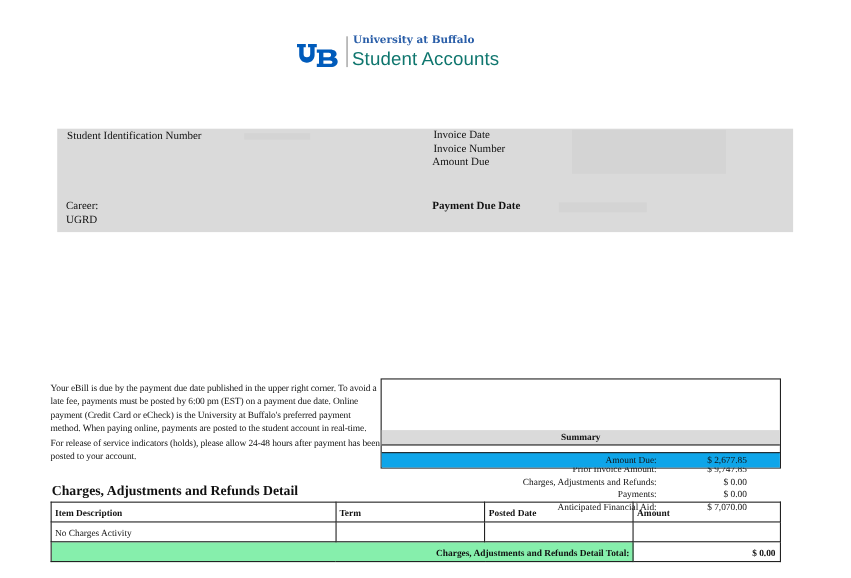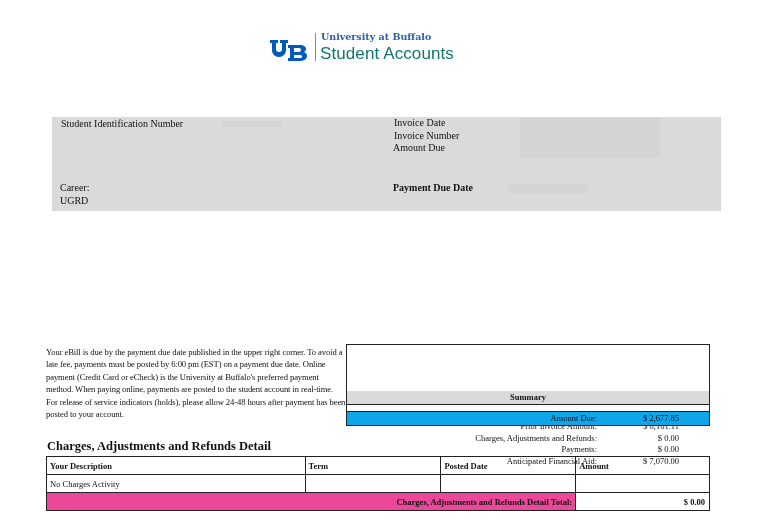--- a/index.html
+++ b/index.html
@@ -31,21 +31,21 @@
   .srow .v { width: 82px; text-align: right; }
   .summary-foot { position: absolute; left: 0; right: 0; bottom: 0; height: 13px; background: #0ea5e9; border-top: 1.5px solid #222; display: flex; font-weight: normal; font-size: 8.5px; line-height: 13px; }
   .summary-foot .k { width: 250px; text-align: right; }
   .summary-foot .v { width: 82px; text-align: right; }
 
   
   .detail-title { position: absolute; left: 47px; top: 439px; font-weight: bold; font-size: 12.5px; }
   .detail-table { position: absolute; left: 46px; top: 456px; width: 664px; border-collapse: collapse; font-size: 8.5px; }
   .detail-table td, .detail-table th { border: 1.5px solid #222; padding: 0 3px; height: 17px; text-align: left; vertical-align: middle; }
   .detail-table th { font-weight: bold; }
-  .detail-table .gray { background: #ec4899; }
+  .detail-table .gray { background: #86efac; }
   .detail-table .total-label { text-align: right; font-weight: bold; }
   .detail-table .total-val { text-align: right; font-weight: bold; padding-right: 4px; }
 </style>
 </head>
 <body>
 
 <div class="logo">
   <svg class="ub-mark" viewBox="0 0 40 22">
 
     <path fill="#005bbb" d="M0 0h8v3H6v6c0 2 1 3 3 3s3-1 3-3V3h-2V0h8v3h-2v7c0 4-3 7-7 7s-7-3-7-7V3H0z"></path>
@@ -74,21 +74,21 @@
   <div class="blk" style="left:456px; top:67px; width:80px; height:9px;"></div>
 </div>
 
 <div class="notice">Your eBill is due by the payment due date published in the upper right corner. To avoid a late fee, payments must be posted by 6:00 pm (EST) on a payment due date. Online payment (Credit Card or eCheck) is the University at Buffalo's preferred payment method. When paying online, payments are posted to the student account in real-time. For release of service indicators (holds), please allow 24-48 hours after payment has been posted to your account.</div>
 
 <div class="summary">
   <div class="summary-head">Summary</div>
   <div class="summary-rows">
     <div class="srow">
       <span class="k">Prior Invoice Amount:</span>
-      <span class="v">$ 8,161.11</span>
+      <span class="v">$ 9,747.85</span>
     </div>
     <div class="srow">
       <span class="k">Charges, Adjustments and Refunds:</span>
       <span class="v">$ 0.00</span>
     </div>
     <div class="srow">
       <span class="k">Payments:</span>
       <span class="v">$ 0.00</span>
     </div>
     <div class="srow">
@@ -105,21 +105,21 @@
 <div class="detail-title">Charges, Adjustments and Refunds Detail</div>
 <table class="detail-table">
   <colgroup>
     <col style="width:259px">
       <col style="width:136px">
       <col style="width:135px">
       <col style="width:134px">
   </colgroup>
   <tbody>
       <tr>
-    <th>Your Description</th>
+    <th>Item Description</th>
     <th>Term</th>
     <th>Posted Date</th>
     <th>Amount</th>
   </tr>
   <tr>
     <td>No Charges Activity</td>
     <td></td>
     <td></td>
     <td></td>
   </tr>

